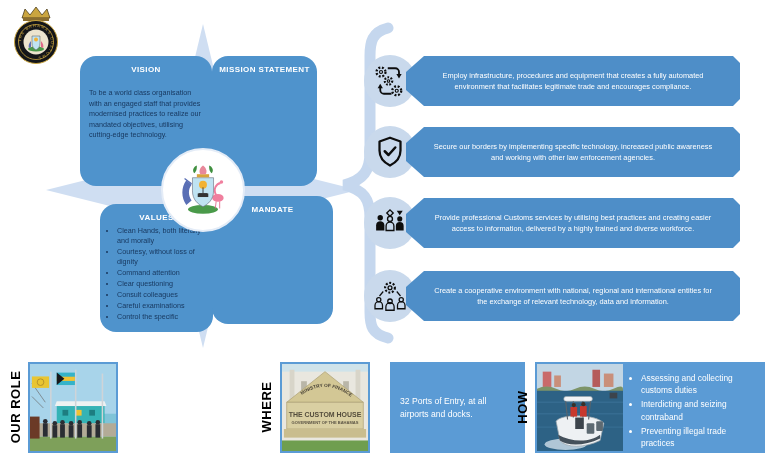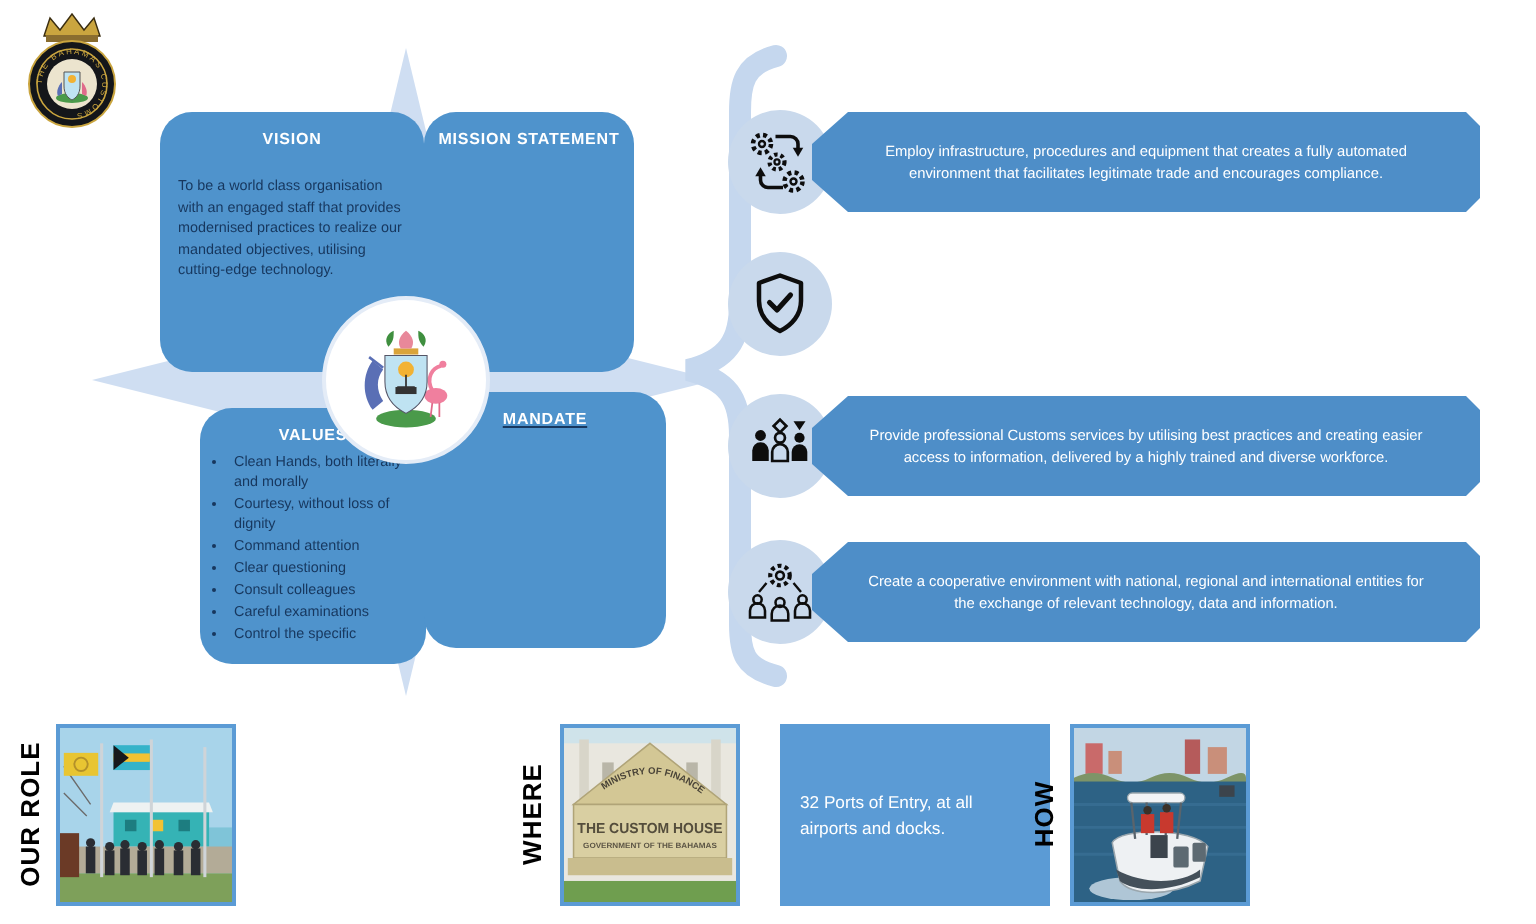--- a/index.html
+++ b/index.html
@@ -21,21 +21,21 @@
 
   
   .qbox{position:absolute;background:var(--box-blue);border-radius:16px;color:var(--dark-text);}
   .qbox h3{color:#fff;font-size:8px;font-weight:bold;text-align:center;margin:9px 4px 0;letter-spacing:.4px;}
   .qbox .body{font-size:7.2px;line-height:1.45;text-align:left;padding:7px 9px 0;}
   .qbox ul{margin:4px 0 0;padding:0 5px 0 17px;font-size:7.2px;line-height:1.38;}
   .qbox li{margin-bottom:1px;}
   #vision{left:80px;top:56px;width:132px;height:130px;}
   #mission{left:212px;top:56px;width:105px;height:130px;}
   #values{left:80px;top:204px;width:113px;height:128px;margin-left:20px;}
-  #mandate{left:212px;top:196px;width:121px;height:128px;text-decoration:underline;}
+  #mandate{left:212px;top:196px;width:121px;height:128px;}
   #mandate ul{margin-top:20px;}
 
   .coat-circle{position:absolute;left:161px;top:148px;width:84px;height:84px;border-radius:50%;
     background:#fff;border:2px solid #e4ecf7;display:flex;align-items:center;justify-content:center;}
 
   .brace{position:absolute;left:326px;top:22px;}
 
   
   .banner-row{position:absolute;left:364px;width:378px;height:52px;text-decoration:underline;}
   .icon-circle{position:absolute;left:0;top:0;width:52px;height:52px;border-radius:50%;
@@ -152,20 +152,23 @@
       <p>Employ infrastructure, procedures and equipment that creates a fully automated environment that facilitates legitimate trade and encourages compliance.</p>
     </div>
   </div>
 
   <div class="banner-row" style="top:126px">
     <div class="icon-circle">
       <svg width="36" height="36" viewBox="0 0 48 48">
         <path d="M24,5 L38,10 V22 C38,31 32,38 24,42 C16,38 10,31 10,22 V10 Z" fill="none" stroke="#0d0d0d" stroke-width="3" stroke-linejoin="round"></path>
         <polyline points="17,23 22,28 31,18" fill="none" stroke="#0d0d0d" stroke-width="3.4" stroke-linecap="round" stroke-linejoin="round"></polyline>
       </svg>
+    </div>
+    <div class="banner-bar">
+      <p>Secure our borders by implementing specific technology, increased public awareness and working with other law enforcement agencies.</p>
     </div>
   </div>
 
   <div class="banner-row" style="top:197px">
     <div class="icon-circle">
       <svg width="36" height="36" viewBox="0 0 48 48">
         <circle cx="11" cy="17" r="3.6" fill="#0d0d0d"></circle>
         <path d="M5.5,34 V27 a5.5,5.5 0 0 1 11,0 V34 Z" fill="#0d0d0d"></path>
         <rect x="21" y="7.7" width="6" height="6" transform="rotate(45 24 10.7)" fill="none" stroke="#0d0d0d" stroke-width="1.8"></rect>
         <circle cx="24" cy="18.5" r="3.3" fill="none" stroke="#0d0d0d" stroke-width="1.8"></circle>
@@ -287,14 +290,21 @@
       <rect x="35" y="45" width="7" height="10" fill="#c8392e"></rect>
         <circle cx="38.5" cy="43" r="2.2" fill="#3a3129"></circle>
       <rect x="45" y="44" width="7" height="11" fill="#c8392e"></rect>
         <circle cx="48.5" cy="42" r="2.2" fill="#3a3129"></circle>
       <rect x="40" y="56" width="9" height="12" fill="#3c444c"></rect>
       <rect x="52" y="62" width="8" height="11" rx="1" fill="#5d6a72"></rect>
       <rect x="62" y="60" width="7" height="10" rx="1" fill="#5d6a72"></rect>
       <rect x="76" y="30" width="8" height="6" fill="#3c444c"></rect>
     </svg>
   </div>
+  <div class="bpanel" style="left:625px;width:140px">
+    <ul>
+      <li>Assessing and collecting customs duties</li>
+      <li>Interdicting and seizing contraband</li>
+      <li>Preventing illegal trade practices</li>
+    </ul>
+  </div>
 
 </div>
 
 </body></html>

